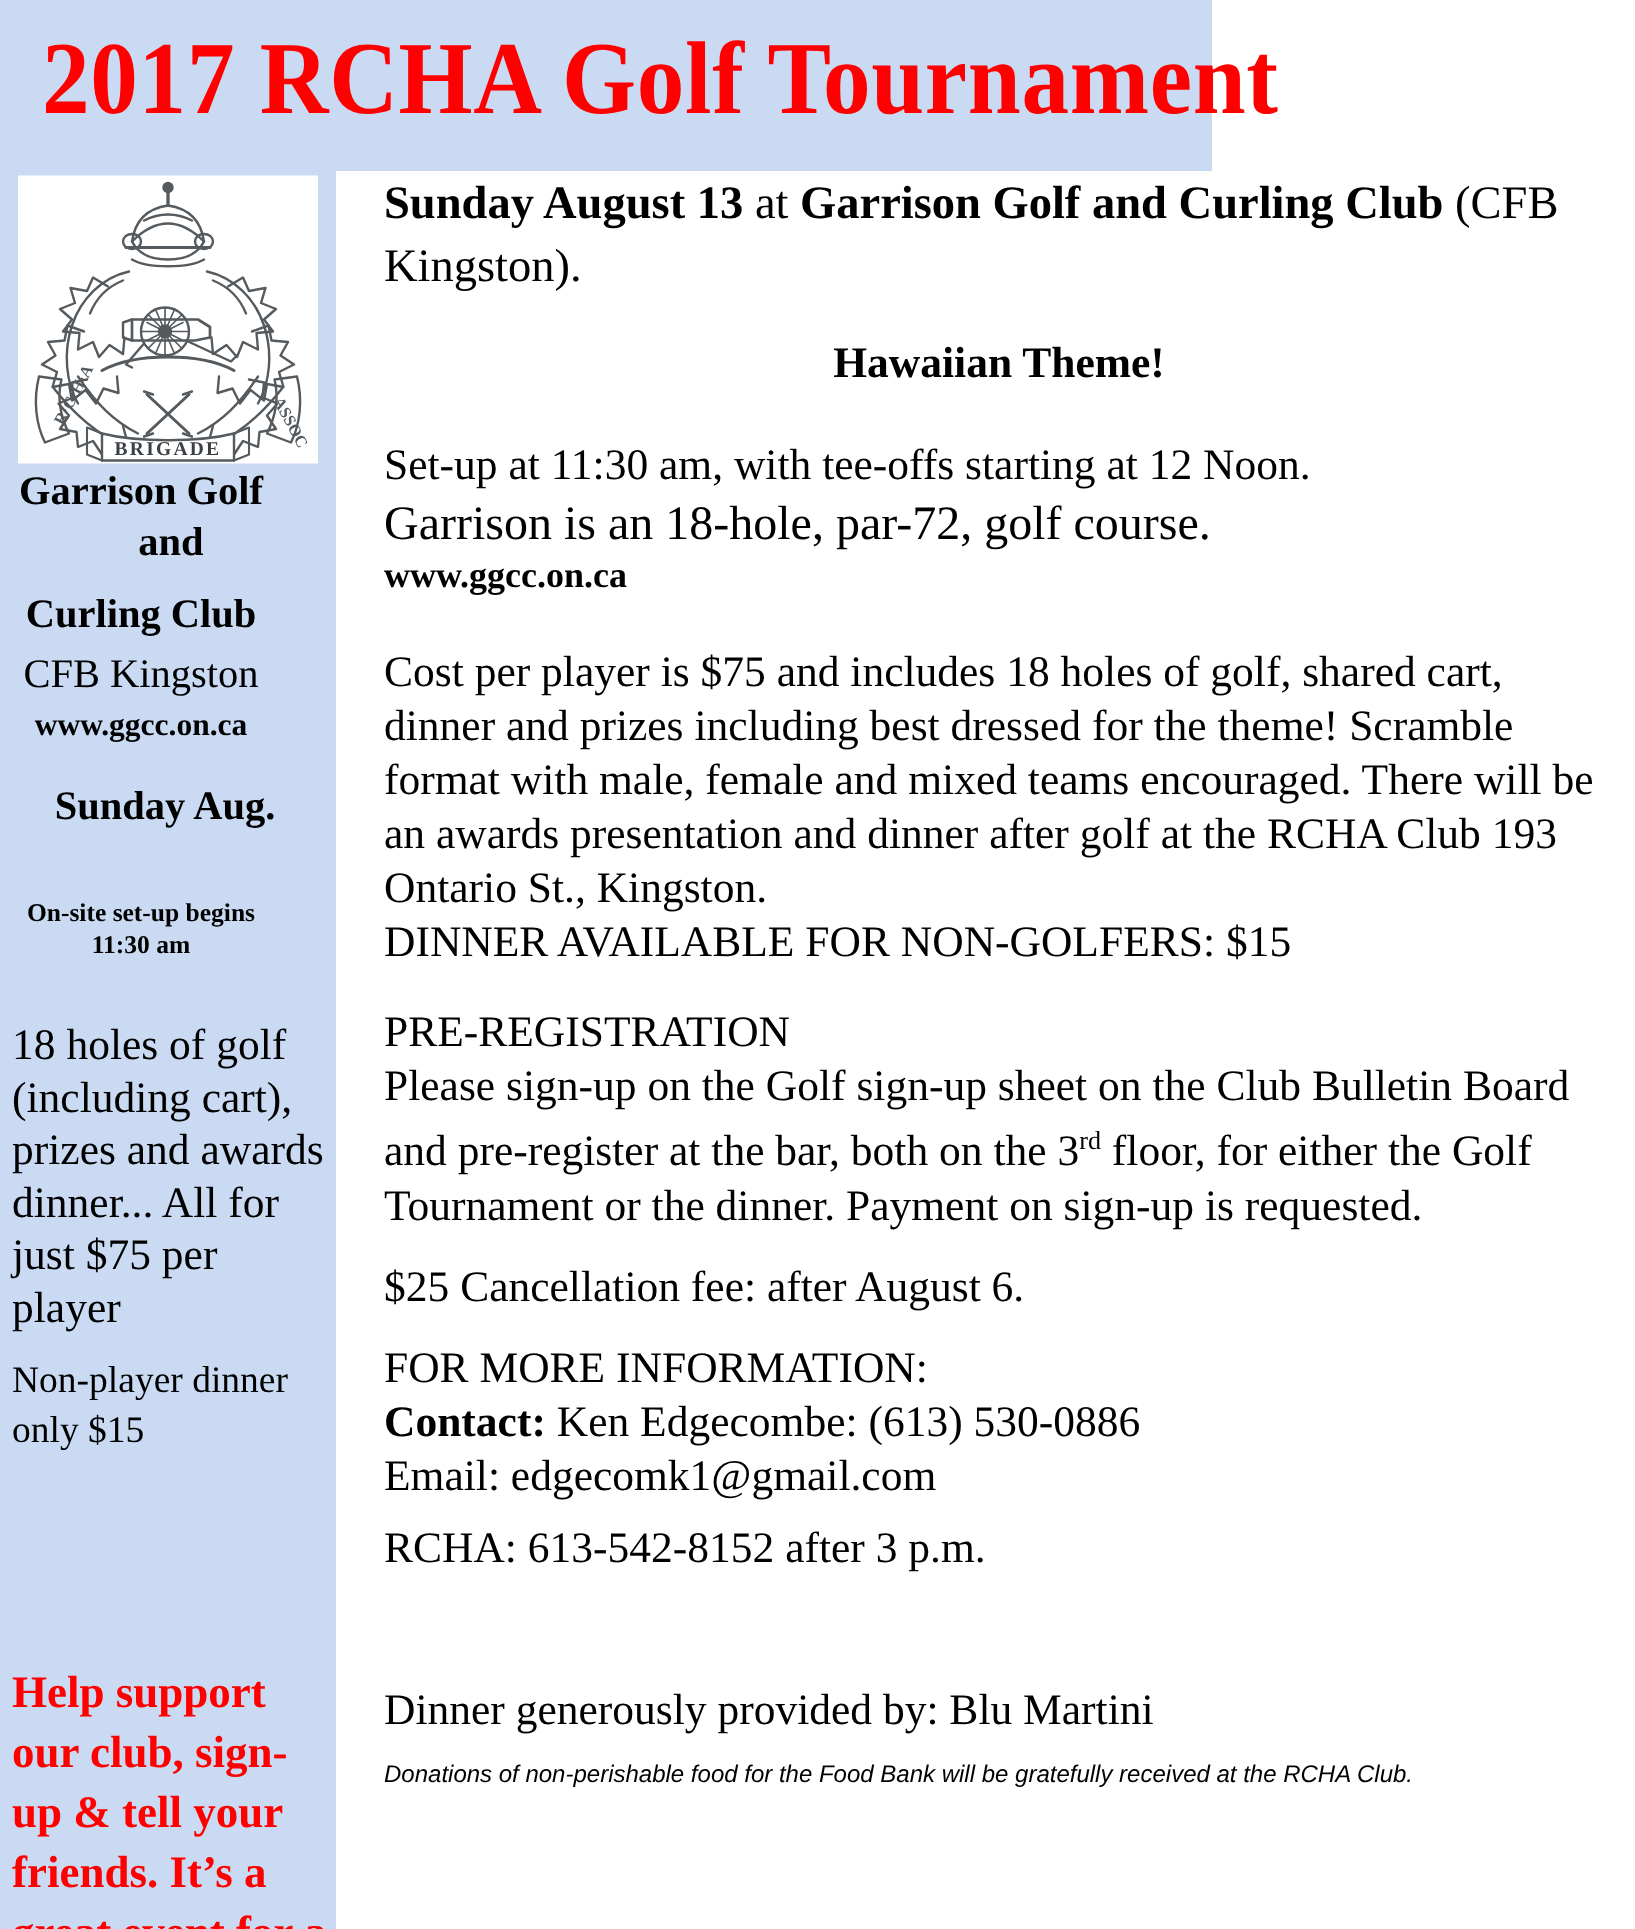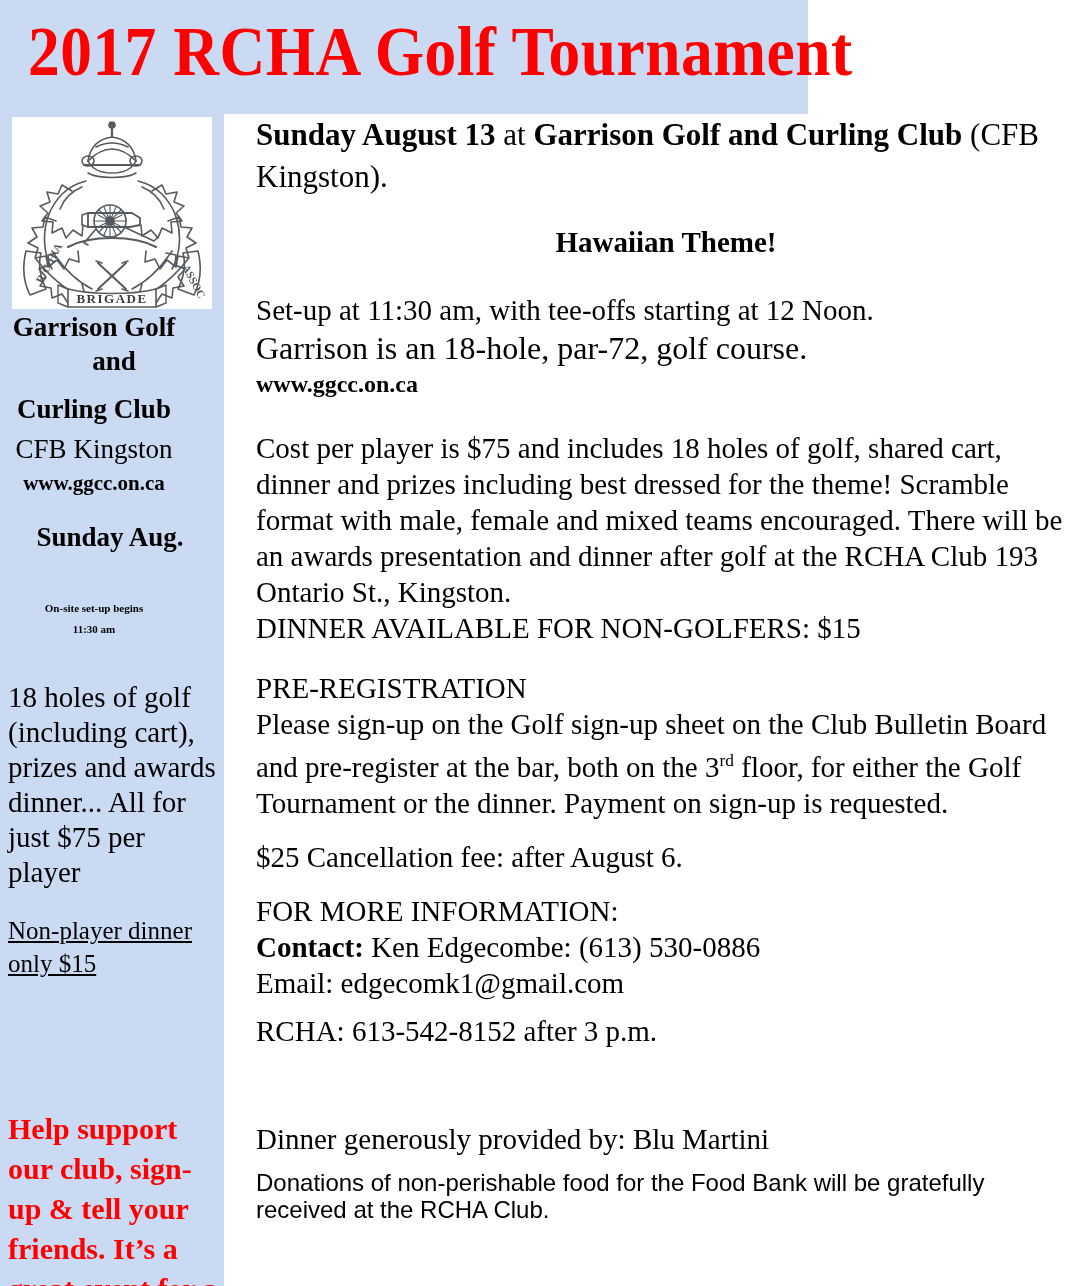--- a/index.html
+++ b/index.html
@@ -78,38 +78,37 @@
     font-size: 27px;
     line-height: 34px;
   }
   .side-bold-sm {
     font-weight: bold;
     font-size: 21px;
     line-height: 26px;
   }
   .side-bold-xs {
     font-weight: bold;
-    font-size: 11px;
+    font-size: 17px;
     line-height: 21px;
   }
   #side-body {
     position: absolute;
     left: 8px;
     top: 566px;
     width: 214px;
     font-size: 29px;
     line-height: 35px;
     text-align: left;
   }
   #side-body .small {
     font-size: 25px;
     line-height: 33px;
     display: block;
-    margin-top: 24px;
-    text-decoration: underline;
+    margin-top: 14px;
   }
   #side-cta {
     position: absolute;
     left: 8px;
     top: 995px;
     width: 214px;
     font-weight: bold;
     font-size: 30px;
     line-height: 40px;
     color: #ff0000;
@@ -148,21 +147,22 @@
   }
   .url-bold {
     font-weight: bold;
     font-size: 24px;
     line-height: 32px;
   }
   .bold { font-weight: bold; }
   sup { font-size: 0.6em; vertical-align: super; }
   .footnote {
     font-family: "Liberation Sans", sans-serif;
-    font-size: 24px;
+    font-style: italic;
+    font-size: 16px;
     line-height: 27px;
   }
   .sp-12 { height: 12px; }
   .sp-18 { height: 18px; }
   .sp-24 { height: 24px; }
   .sp-30 { height: 30px; }
   .sp-42 { height: 42px; }
 </style>
 </head>
 <body>

